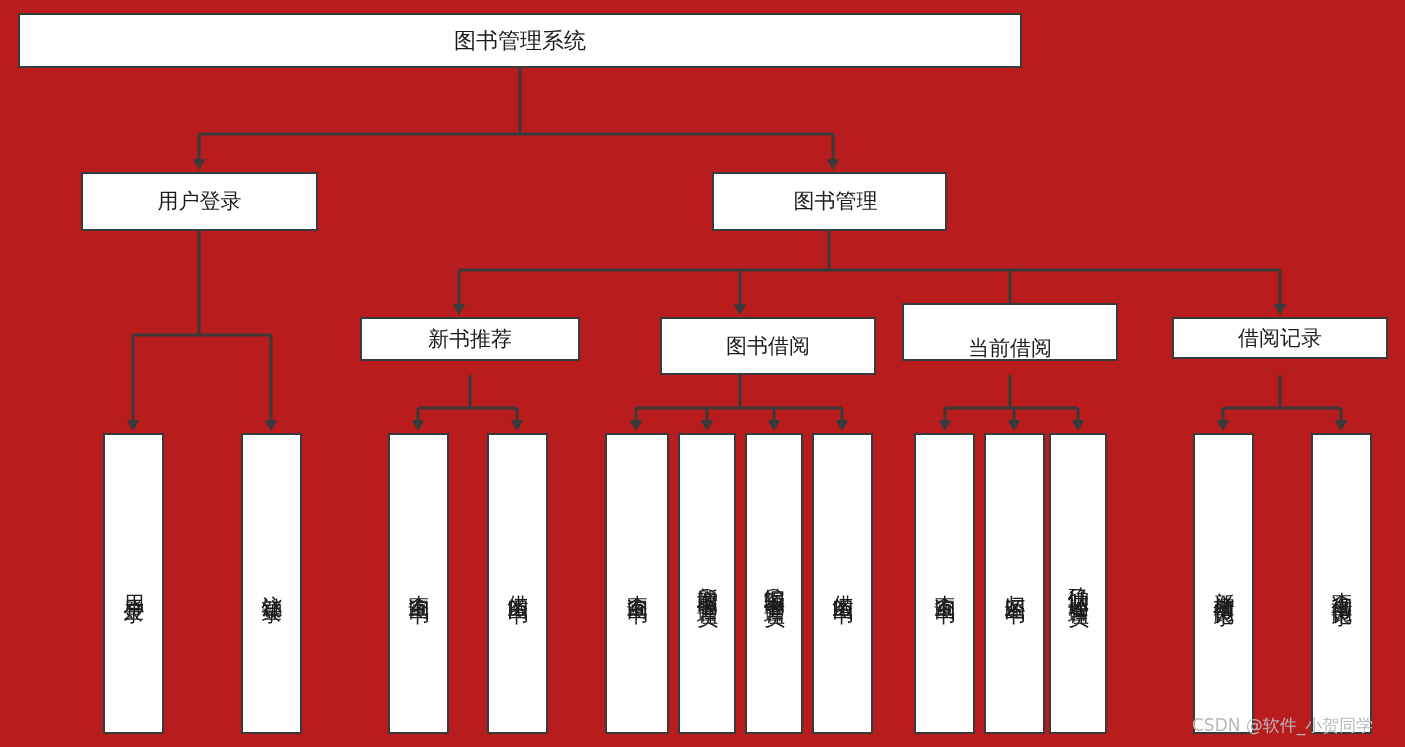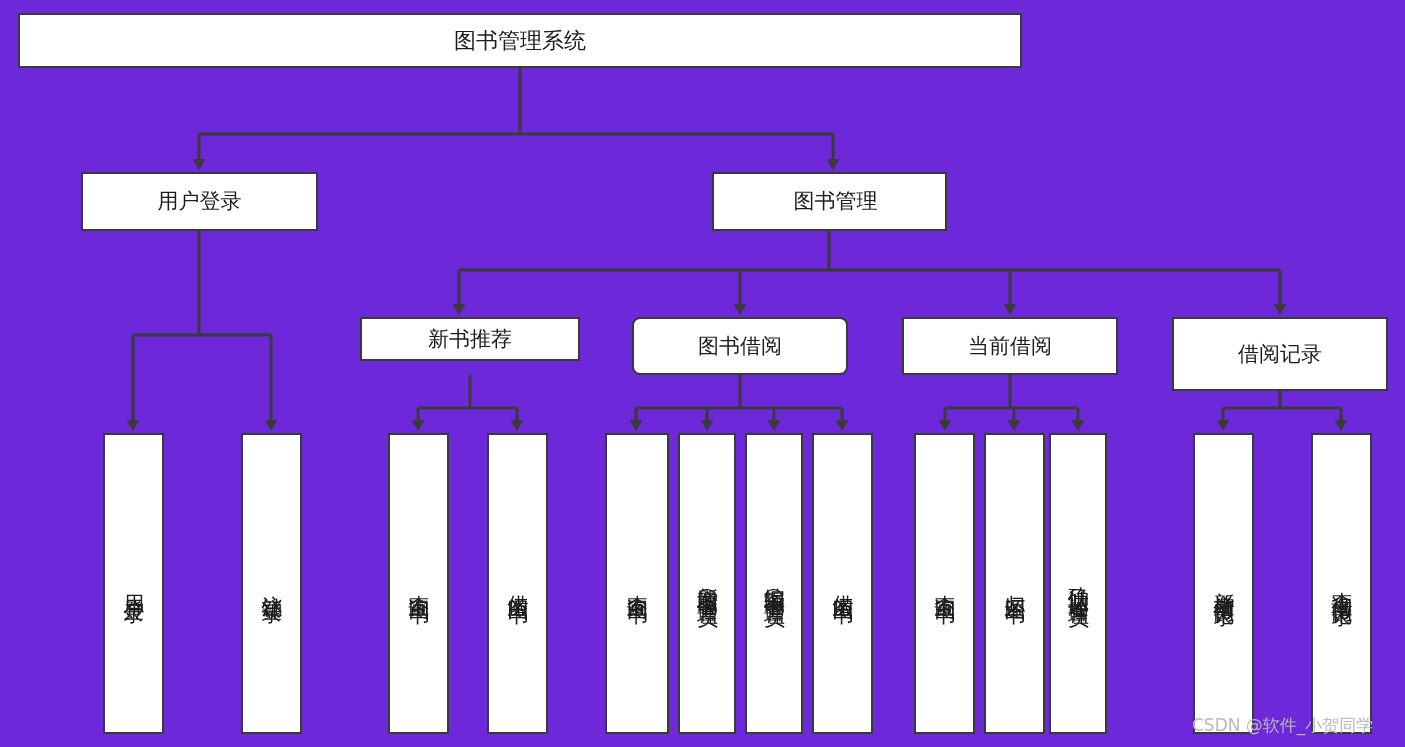--- a/index.html
+++ b/index.html
@@ -7,21 +7,21 @@
     padding: 0;
     background: #ffffff;
   }
   body {
     font-family: "DejaVu Sans", "Liberation Sans", sans-serif;
   }
   #canvas {
     position: relative;
     width: 1405px;
     height: 747px;
-    background: #6d28d9;
+    background: #b91c1c;
     overflow: hidden;
   }
   svg.wires {
     position: absolute;
     left: 0;
     top: 0;
     width: 1405px;
     height: 747px;
     pointer-events: none;
   }
@@ -131,27 +131,27 @@
   <div class="node lvl2" style="left: 81px; top: 172px; width: 237px; height: 59px;">
     <span class="htext">用户登录</span>
   </div>
   <div class="node lvl2" style="left: 712px; top: 172px; width: 235px; height: 59px; padding-left: 12px;">
     <span class="htext">图书管理</span>
   </div>
 
   <div class="node lvl3" style="left: 360px; top: 317px; width: 220px; height: 44px;">
     <span class="htext">新书推荐</span>
   </div>
-  <div class="node lvl3" style="left: 632px; top: 317px; width: 216px; height: 58px; border-radius: 8px;">
+  <div class="node lvl3" style="left: 660px; top: 317px; width: 216px; height: 58px;">
     <span class="htext">图书借阅</span>
   </div>
-  <div class="node lvl3" style="left: 902px; top: 317px; width: 216px; height: 58px;">
+  <div class="node lvl3" style="left: 902px; top: 303px; width: 216px; height: 58px; align-items: flex-end;">
     <span class="htext">当前借阅</span>
   </div>
-  <div class="node lvl3" style="left: 1172px; top: 317px; width: 216px; height: 74px;">
+  <div class="node lvl3" style="left: 1172px; top: 317px; width: 216px; height: 42px;">
     <span class="htext">借阅记录</span>
   </div>
 
   <div class="node leaf" style="left: 103px; top: 433px; width: 61px; height: 301px;">
     <span class="vtext">用户登录</span>
   </div>
   <div class="node leaf" style="left: 241px; top: 433px; width: 61px; height: 301px;">
     <span class="vtext">注销登录</span>
   </div>
   <div class="node leaf" style="left: 388px; top: 433px; width: 61px; height: 301px;">

